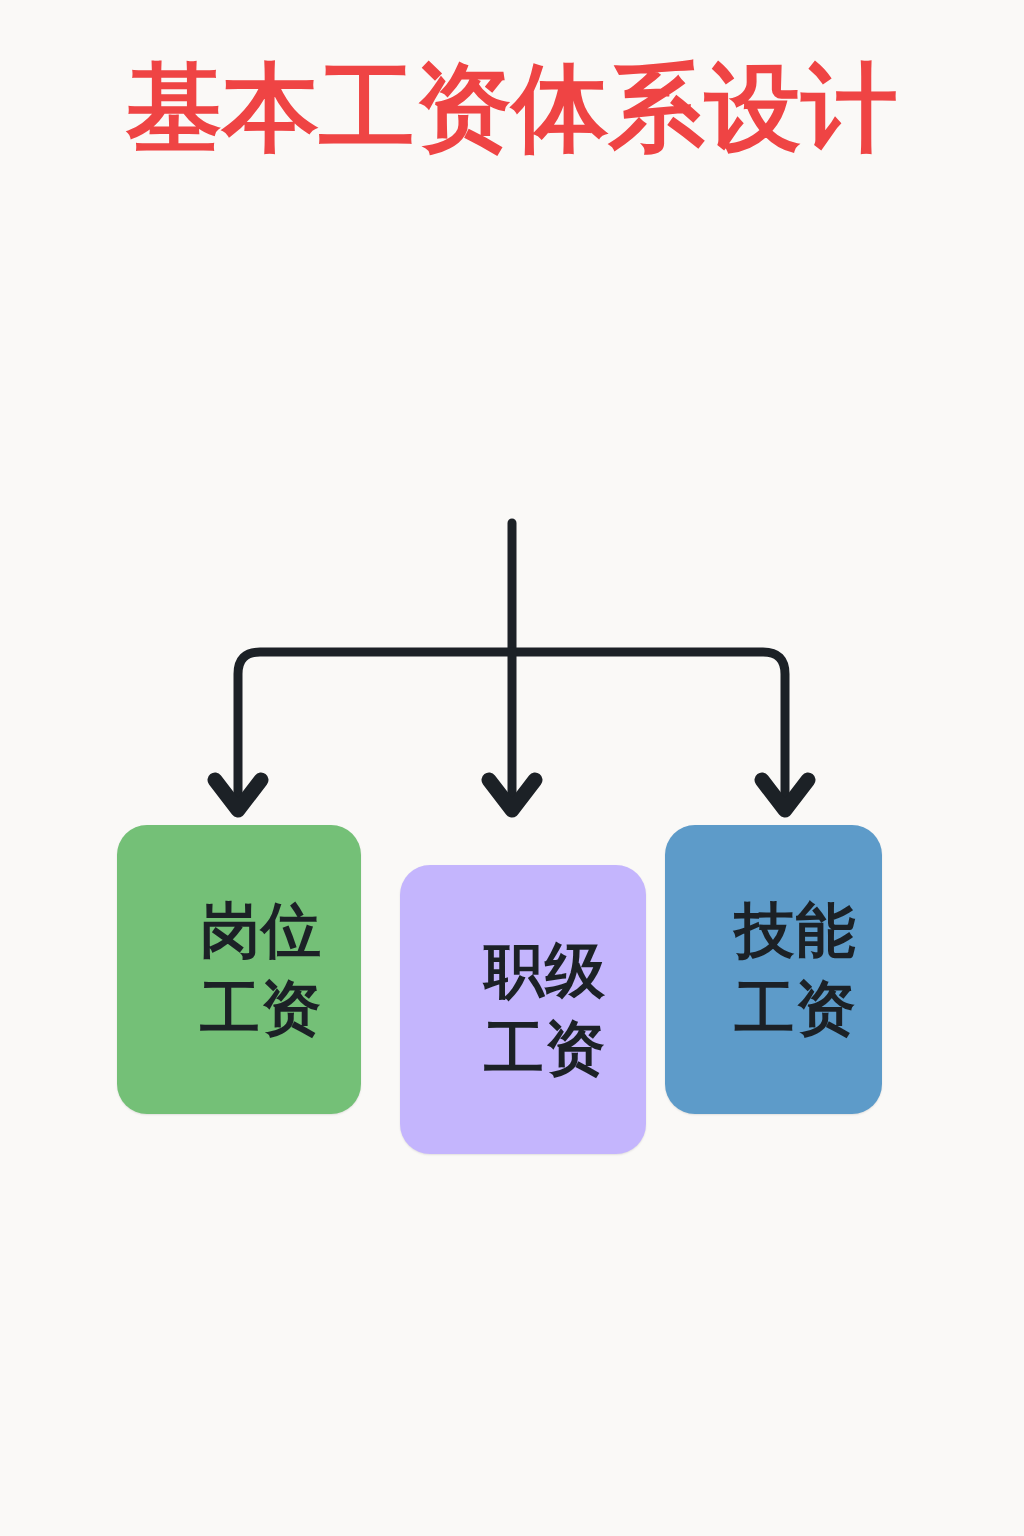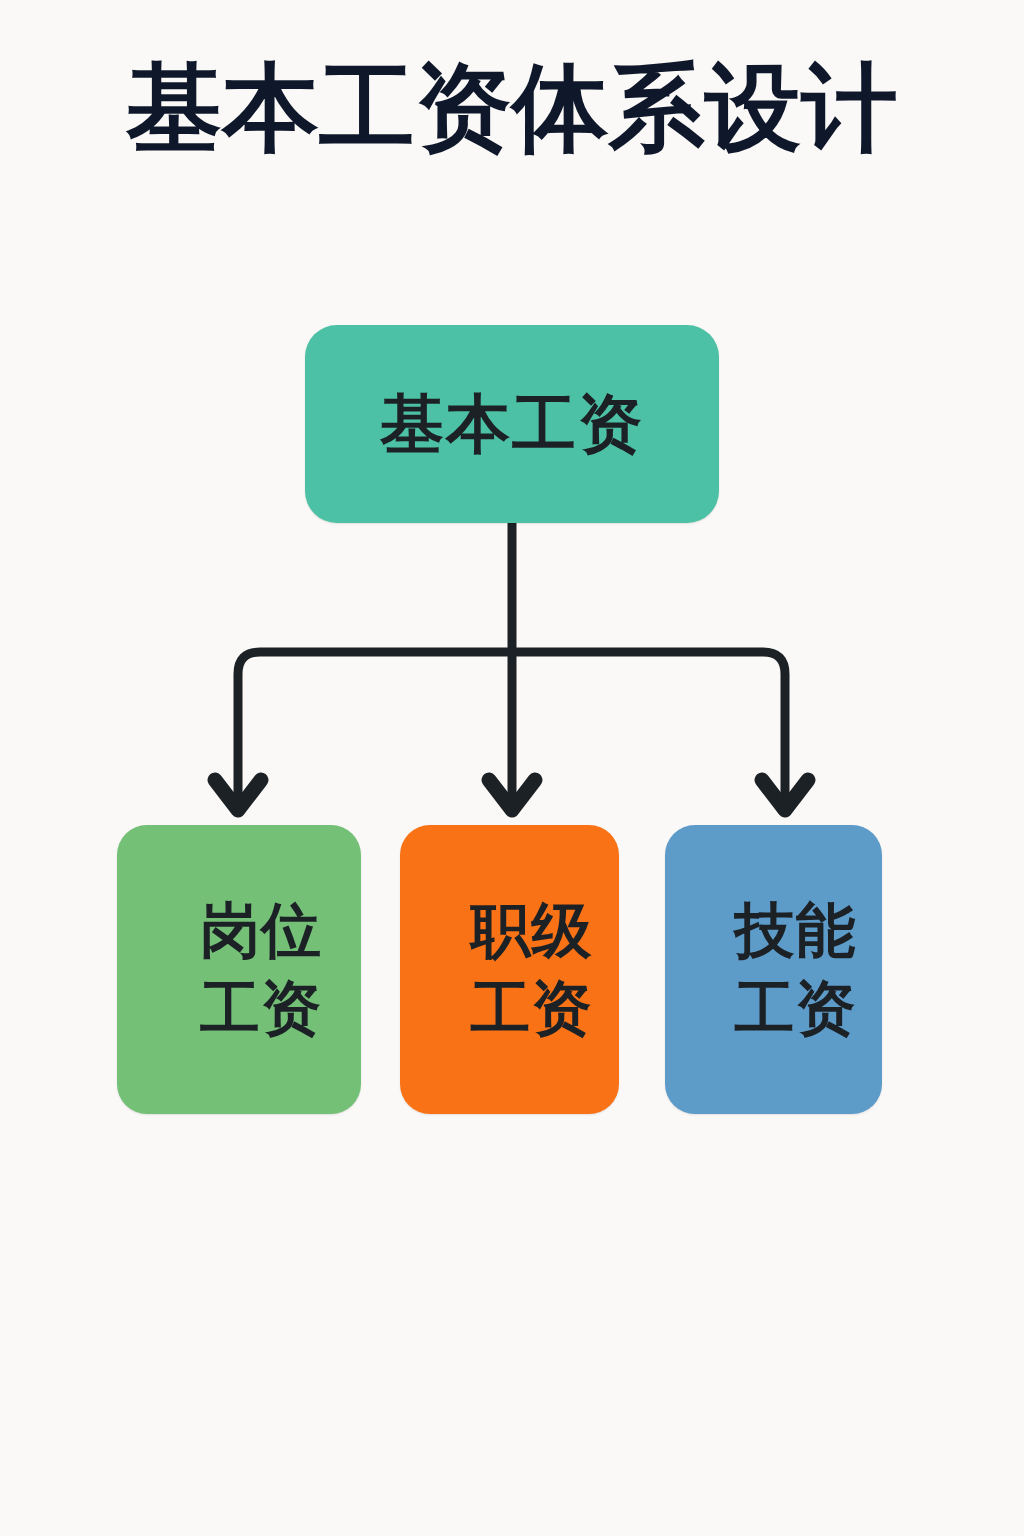--- a/index.html
+++ b/index.html
@@ -23,21 +23,21 @@
   #page-title {
     position: absolute;
     left: 0;
     top: 52px;
     width: 1024px;
     text-align: center;
     font-size: 96px;
     line-height: 1.16;
     font-weight: 700;
     letter-spacing: 0.5px;
-    color: #0f172a;
+    color: #ef4444;
     white-space: nowrap;
   }
   
   #connectors {
     position: absolute;
     left: 0;
     top: 0;
     width: 1024px;
     height: 1536px;
     pointer-events: none;
@@ -78,22 +78,23 @@
     line-height: 1.3;
     letter-spacing: 1px;
   }
   #node-child-0 {
     left: 117px;
     width: 244px;
     background: #74c077;
   }
   #node-child-1 {
     left: 400px;
-    width: 219px;
-    background: #f97316;
+    width: 246px;
+    background: #c4b5fd;
+    margin-top: 40px;
   }
   #node-child-2 {
     left: 665px;
     width: 217px;
     background: #5d9bc9;
   }
   .node-label {
     display: block;
     white-space: pre-line;
   }
@@ -114,23 +115,20 @@
 
       <path d="M512,652 L512,812"></path>
     </g>
     <g fill="none" stroke="#1c2126" stroke-width="15" stroke-linecap="round" stroke-linejoin="round">
       <path d="M215,780 L238,810 L261,780"></path>
       <path d="M489,780 L512,810 L535,780"></path>
       <path d="M762,780 L785,810 L808,780"></path>
     </g>
   </svg>
 
-  <div class="node" id="node-root">
-    <span class="node-label">基本工资</span>
-  </div>
 
   <div class="node node-child" id="node-child-0">
     <span class="node-label">岗位
 工资</span>
   </div>
 
   <div class="node node-child" id="node-child-1">
     <span class="node-label">职级
 工资</span>
   </div>

